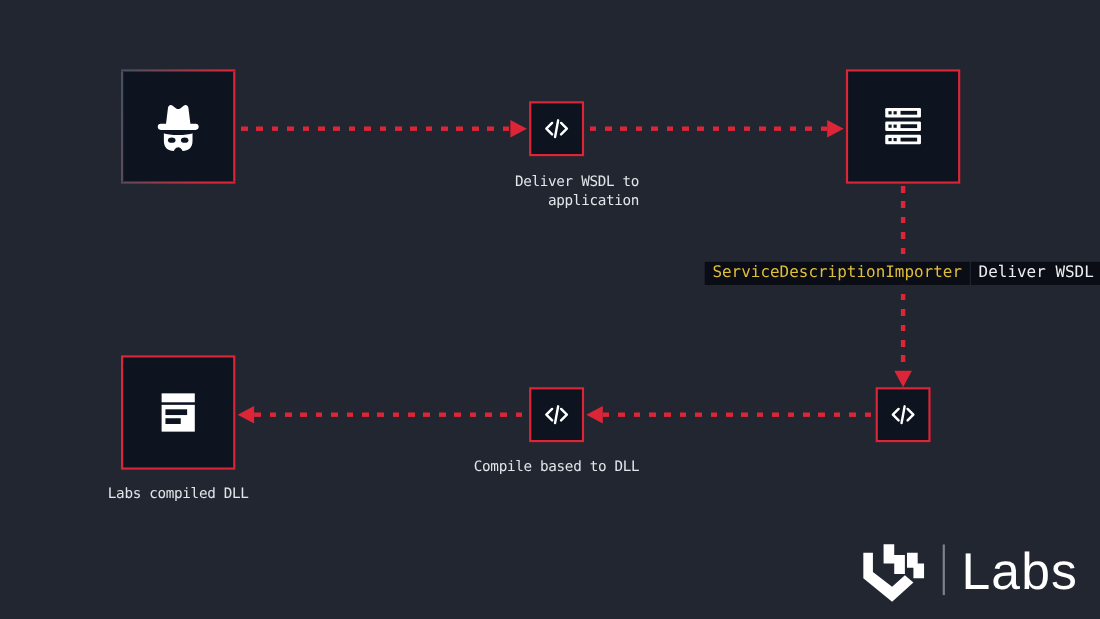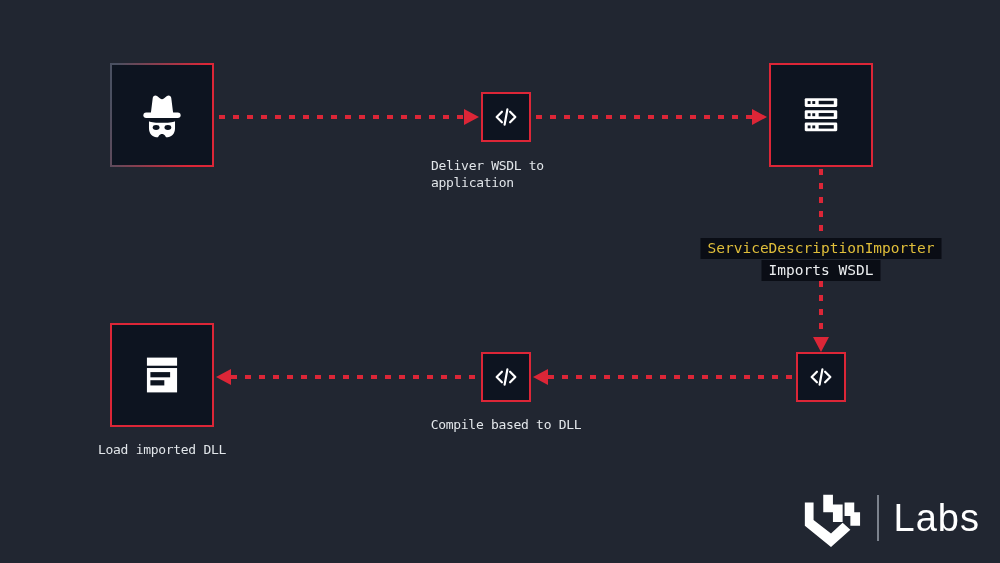--- a/index.html
+++ b/index.html
@@ -20,33 +20,33 @@
   .dash-h{position:absolute;height:4px;z-index:1;
     background:repeating-linear-gradient(to right,#dc2637 0 6px,transparent 6px 14px);}
   .dash-v{position:absolute;width:4px;z-index:1;
     background:repeating-linear-gradient(to bottom,#dc2637 0 6px,transparent 6px 14px);}
   .arr{position:absolute;width:0;height:0;z-index:1;}
   .arr.right{border-top:8px solid transparent;border-bottom:8px solid transparent;border-left:15px solid #dc2637;}
   .arr.left {border-top:8px solid transparent;border-bottom:8px solid transparent;border-right:15px solid #dc2637;}
   .arr.down {border-left:8px solid transparent;border-right:8px solid transparent;border-top:15px solid #dc2637;}
   .caption{
     position:absolute;transform:translateX(-50%);color:#e2e6ea;
-    font-size:13px;line-height:17px;text-align:left;letter-spacing:-0.3px;z-index:2;
+    font-size:13px;line-height:17px;text-align:right;letter-spacing:-0.3px;z-index:2;
   }
   .nowrap{white-space:nowrap;}
   .annotation{
     position:absolute;left:821px;top:238px;transform:translateX(-50%);
-    display:flex;flex-direction:column;align-items:center;gap:1px;z-index:3;
+    display:flex;flex-direction:row;align-items:center;gap:1px;z-index:3;
   }
   .tag{background:#0a0d15;padding:1px 7px;font-size:14.5px;line-height:19px;white-space:nowrap;}
   .tag.code{color:#e0be3a;}
   .tag.action{color:#eceef0;}
   .logo{position:absolute;right:20px;bottom:14px;display:flex;align-items:center;gap:15px;z-index:2;}
   .logo-divider{width:2px;height:46px;background:#7c828d;}
-  .logo-text{font-family:"Liberation Sans",sans-serif;font-size:38px;color:#ffffff;letter-spacing:1px;line-height:1;}
+  .logo-text{font-family:"Liberation Sans",sans-serif;font-size:47px;color:#ffffff;letter-spacing:1px;line-height:1;}
   svg{display:block;}
 </style>
 </head>
 <body>
 
 <div class="canvas">
 
   <div class="dash-h" style="left:219px;top:115px;width:245px;"></div>
   <div class="arr right" style="left:464px;top:109px;"></div>
 
@@ -99,21 +99,21 @@
           <rect fill="#0d1420" x="46" y="46.5" width="26" height="6"></rect>
         <rect fill="#0d1420" x="27" y="68" width="5" height="5"></rect>
           <rect fill="#0d1420" x="35" y="68" width="5" height="5"></rect>
           <rect fill="#0d1420" x="46" y="67.5" width="26" height="6"></rect>
       </svg>
     </span>
   </div>
 
   <div class="annotation">
     <span class="tag code">ServiceDescriptionImporter</span>
-    <span class="tag action">Imports WSDL</span>
+    <span class="tag action">Deliver WSDL</span>
   </div>
 
   <div class="node sm" style="left:796px;top:352px;">
     <span>
       <svg width="28" height="28" viewBox="0 0 24 24" fill="none" stroke="#ffffff" stroke-width="1.9" stroke-linecap="round" stroke-linejoin="round">
         <polyline points="8.5,7.5 4,12 8.5,16.5"></polyline>
         <polyline points="15.5,7.5 20,12 15.5,16.5"></polyline>
         <line x1="13.2" y1="5.5" x2="10.8" y2="18.5"></line>
       </svg>
     </span>
@@ -133,21 +133,21 @@
   <div class="node lg" style="left:110px;top:323px;">
     <span>
       <svg width="58" height="58" viewBox="0 0 100 100">
         <rect fill="#ffffff" x="24" y="20" width="52" height="14"></rect>
         <rect fill="#ffffff" x="24" y="38" width="52" height="42"></rect>
         <rect fill="#0d1420" x="30" y="45" width="34" height="9"></rect>
         <rect fill="#0d1420" x="30" y="59" width="24" height="9"></rect>
       </svg>
     </span>
   </div>
-  <div class="caption nowrap" style="left:162px;top:441px;">Load imported DLL</div>
+  <div class="caption nowrap" style="left:162px;top:441px;">Labs compiled DLL</div>
 
   <div class="logo">
     <span>
       <svg width="62" height="62" viewBox="0 0 64 64">
         <path fill="#ffffff" d="M5,16 L5,40 L32,62 L52,44 L44,37 L32,48 L14,34 L14,16 Z"></path>
         <path fill="#ffffff" d="M24,8 L34,8 L34,18 L44,18 L44,36 L34,36 L34,26 L24,26 Z"></path>
         <path fill="#ffffff" d="M46,16 L56,16 L56,26 L62,26 L62,40 L52,40 L52,30 L46,30 Z"></path>
       </svg>
     </span>
     <span class="logo-divider"></span>

